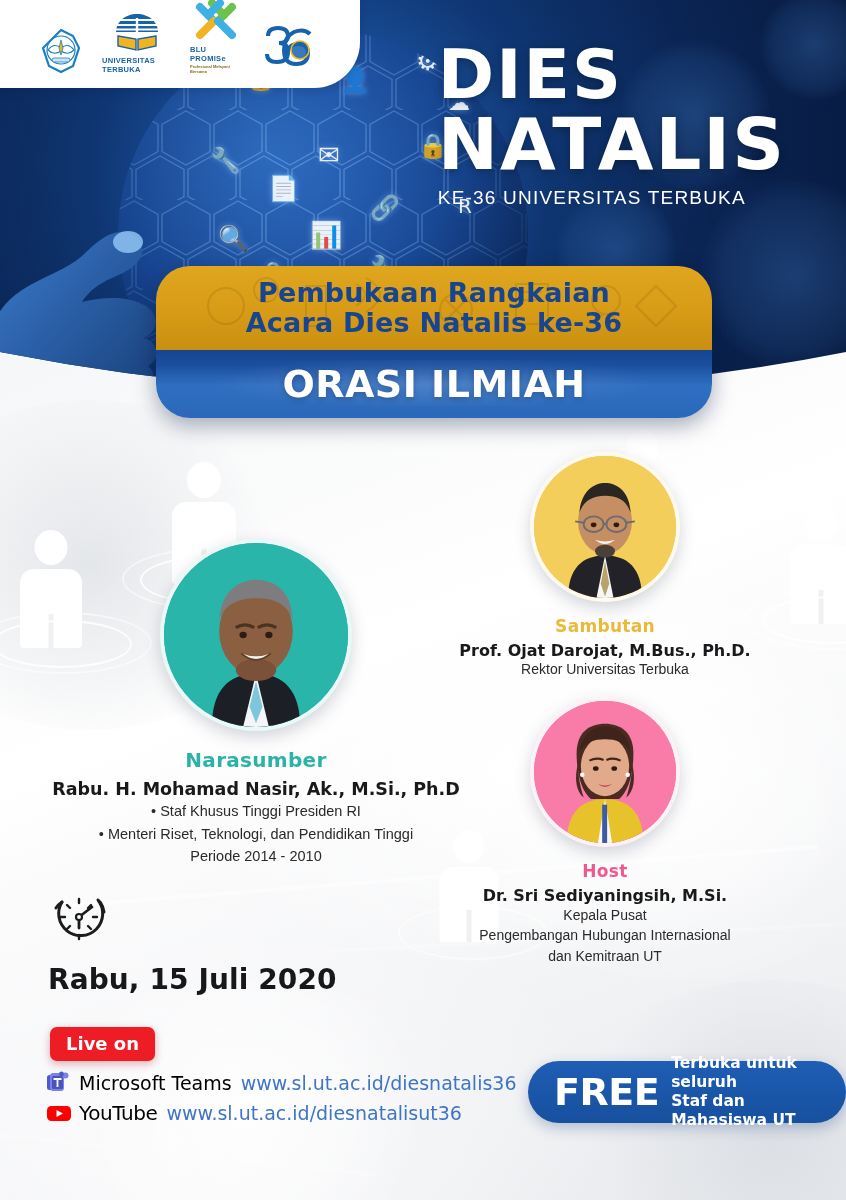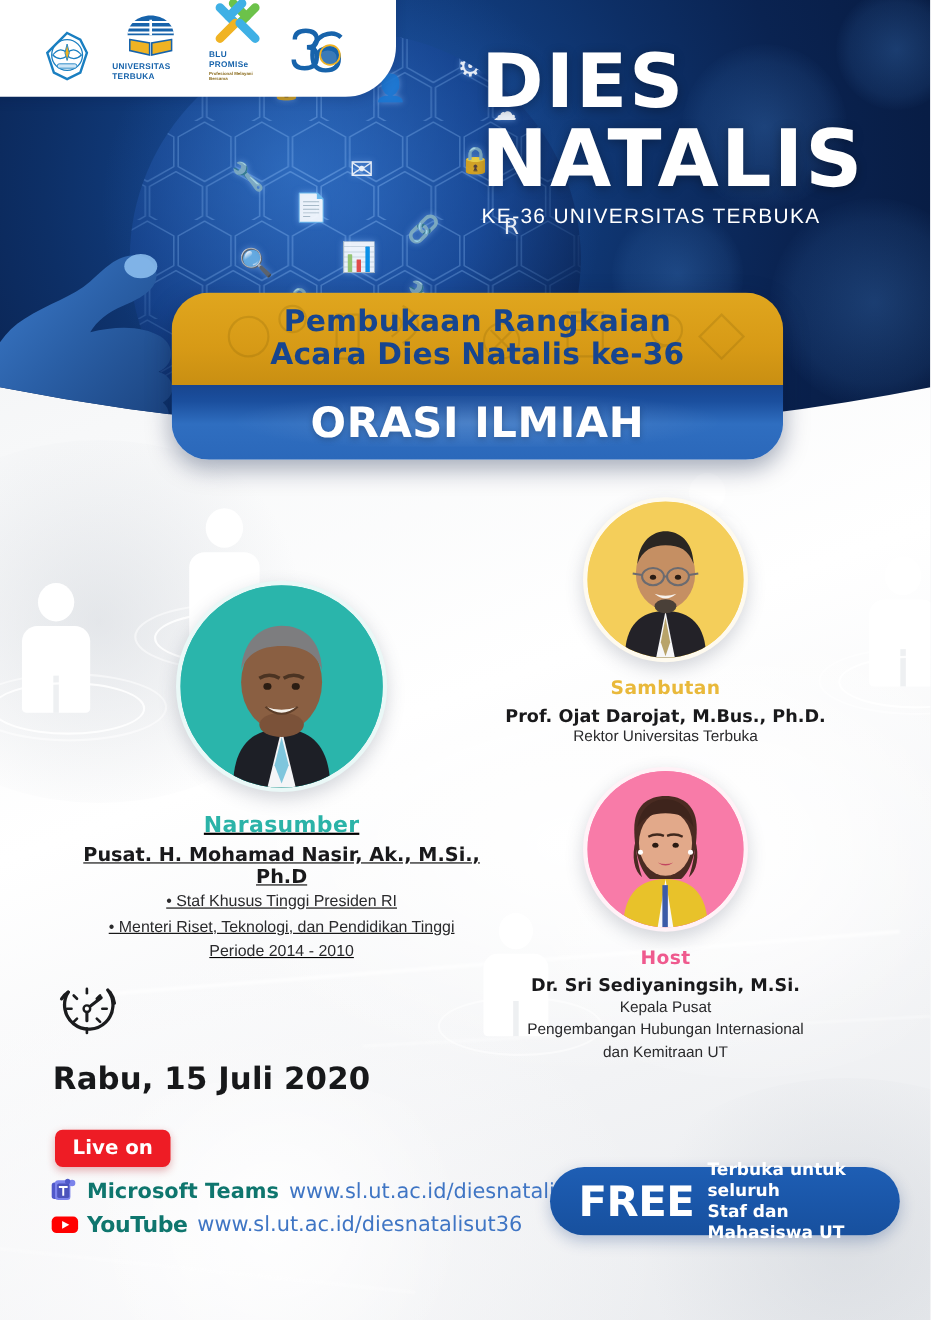--- a/index.html
+++ b/index.html
@@ -153,21 +153,21 @@
   .sp-name {
     color:#19191b; font-weight:800;
     font-family:"DejaVu Sans", sans-serif;
   }
   .sp-sub {
     color:#2a2a2c; font-weight:400;
     font-family:"Liberation Sans", sans-serif;
   }
 
   
-  #sp-narasumber { left:52px; top:528px; width:408px;text-decoration:underline; }
+  #sp-narasumber { left:52px; top:539px; width:408px; }
   #sp-narasumber .avatar { width:192px; height:192px; }
   #sp-narasumber .role { color:#2bb3a8; font-size:20px; margin-top:17px; }
   #sp-narasumber .sp-name { font-size:17.5px; margin-top:7px; }
   #sp-narasumber .sp-sub { font-size:14.5px; line-height:1.42; margin-top:2px; }
 
   
   #sp-sambutan { left:455px; top:452px; width:300px; }
   #sp-sambutan .avatar { width:150px; height:150px; }
   #sp-sambutan .role { color:#e9b93b; font-size:17px; margin-top:14px; }
   #sp-sambutan .sp-name { font-size:16px; margin-top:5px; }
@@ -194,32 +194,32 @@
     position:absolute; left:50px; top:1027px;
     background:#ee1c25; color:#ffffff; font-weight:800; font-size:18px;
     padding:6px 16px 7px; border-radius:7px;
     font-family:"DejaVu Sans", sans-serif;
     box-shadow:0 3px 8px rgba(180,20,25,.32);
   }
   .platforms { position:absolute; left:46px; top:1068px; }
   .plat-row { display:flex; align-items:center; height:30px; }
   .plat-icon { width:26px; height:26px; margin-right:7px; flex:0 0 26px; }
   .plat-name {
-    color:#0f766e; font-weight:700; font-size:19px;
+    color:#000000; font-weight:400; font-size:19px;
     font-family:"DejaVu Sans", sans-serif; white-space:nowrap;
   }
   .plat-name.yt { font-size:20px; letter-spacing:-.4px; }
   .plat-url {
     color:#3f75c4; font-size:19px; margin-left:9px; white-space:nowrap;
     font-family:"DejaVu Sans", sans-serif;
   }
 
   
   .free-pill {
-    position:absolute; left:500px; top:1061px; width:318px; height:62px;
+    position:absolute; left:528px; top:1061px; width:318px; height:62px;
     background:linear-gradient(180deg,#1e5eb4 0%,#1a56a8 55%,#17509e 100%);
     border-radius:31px; display:flex; align-items:center; padding-left:26px;
     box-shadow:0 5px 14px rgba(20,60,130,.28);
   }
   .free-word {
     color:#ffffff; font-weight:800; font-size:38px; letter-spacing:-.5px;
     font-family:"DejaVu Sans", sans-serif; margin-right:12px;
   }
   .free-sub {
     color:#ffffff; font-weight:700; font-size:15.5px; line-height:1.22;
@@ -449,21 +449,21 @@
           <ellipse cx="100" cy="138" rx="22" ry="12" fill="#7b5239"></ellipse>
           <path d="M78,92 q10,-6 20,0 M102,92 q10,-6 20,0" stroke="#4b3322" stroke-width="3.5" fill="none"></path>
           <ellipse cx="86" cy="100" rx="4" ry="3.4" fill="#2b1d13"></ellipse>
           <ellipse cx="114" cy="100" rx="4" ry="3.4" fill="#2b1d13"></ellipse>
           <path d="M84,120 q16,14 32,0 q-16,6 -32,0 Z" fill="#f6f1ea"></path>
           <path d="M84,120 q16,14 32,0" stroke="#5c3d28" stroke-width="2" fill="none"></path>
         </g>
       </svg>
     </div>
     <div class="role">Narasumber</div>
-    <div class="sp-name">Pusat. H. Mohamad Nasir, Ak., M.Si., Ph.D</div>
+    <div class="sp-name">Rabu. H. Mohamad Nasir, Ak., M.Si., Ph.D</div>
     <div class="sp-sub">• Staf Khusus Tinggi Presiden RI</div>
     <div class="sp-sub">• Menteri Riset, Teknologi, dan Pendidikan Tinggi</div>
     <div class="sp-sub">Periode 2014 - 2010</div>
   </div>
 
   <div class="speaker" id="sp-sambutan">
     <div class="avatar" style="background:#f4ce5a;">
       <svg class="photo" viewBox="0 0 200 200">
         <rect width="200" height="200" fill="#f4ce5a"></rect>
         <g>

